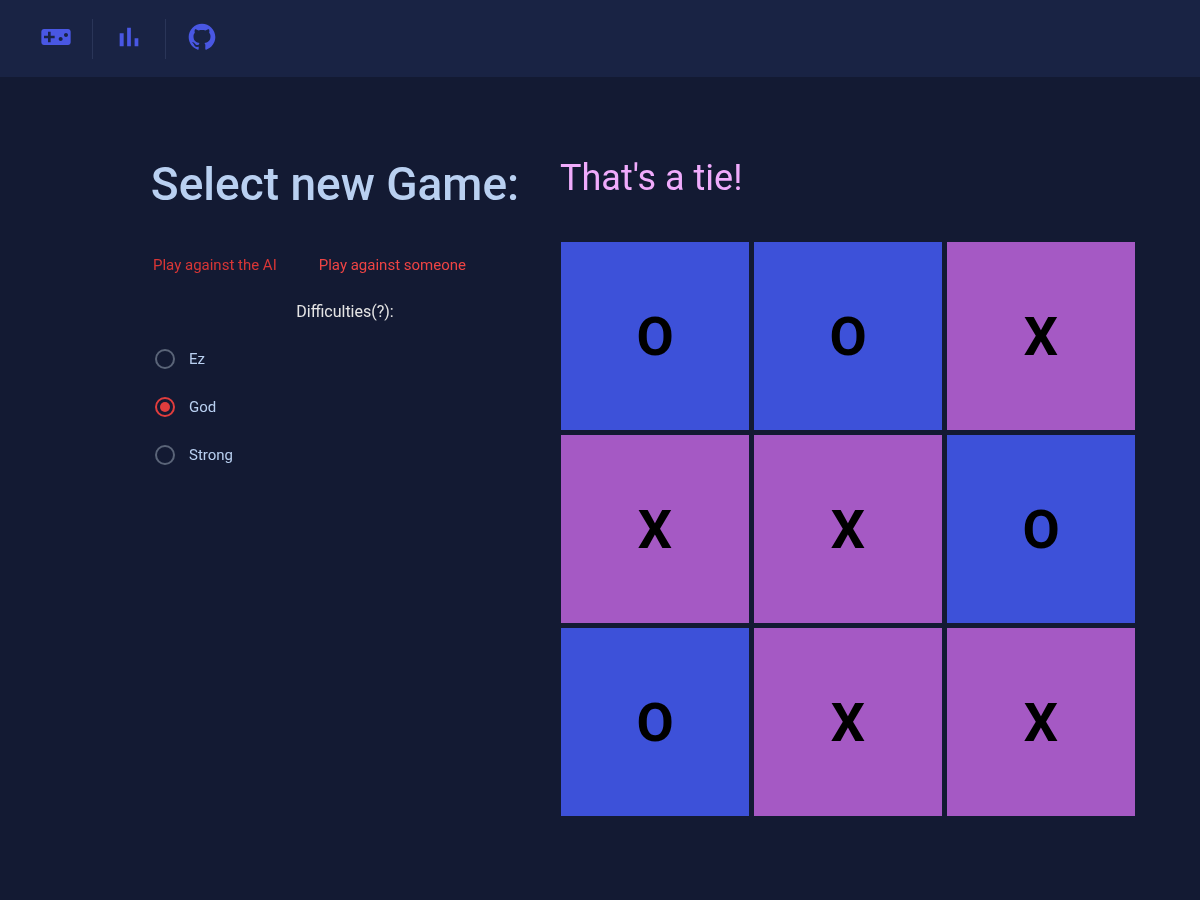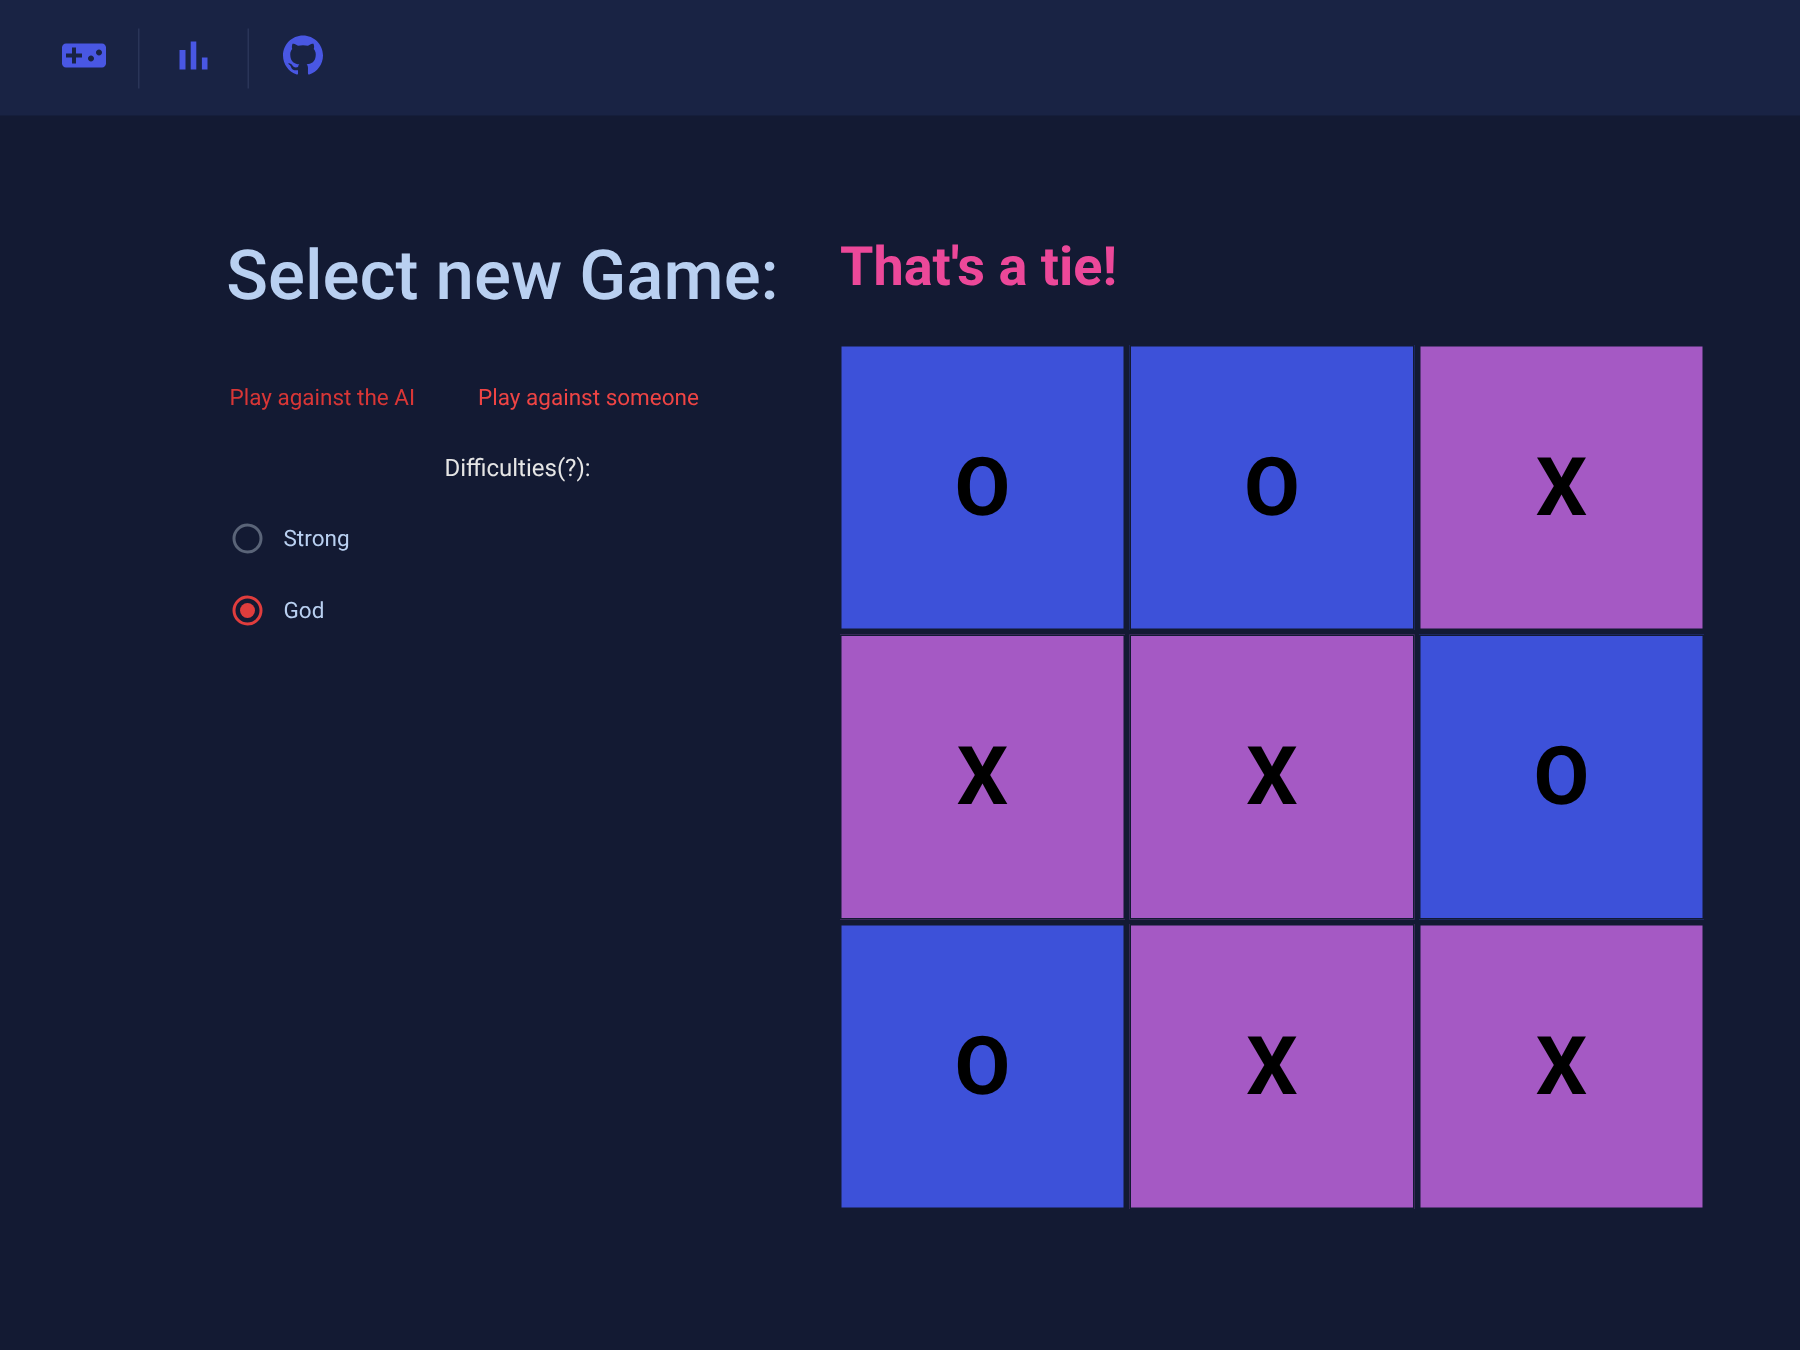--- a/index.html
+++ b/index.html
@@ -128,24 +128,24 @@
     .radio-label {
       color: #b9d0f1;
       font-size: 15px;
     }
     
     .right-panel {
       flex: 1;
     }
     
     .game-status {
-      color: #ec4899;
+      color: #f0abfc;
       font-size: 36px;
-      font-weight: 700;
-      margin-bottom: 31px;
+      font-weight: 400;
+      margin-bottom: 42px;
     }
     
     .game-board {
       display: grid;
       grid-template-columns: repeat(3, 190px);
       grid-template-rows: repeat(3, 190px);
       gap: 3px;
     }
     
     .cell {
@@ -201,26 +201,30 @@
     <div class="mode-links">
       <span class="mode-link-ai">Play against the AI</span>
       <span class="mode-link-someone">Play against someone</span>
     </div>
 
     <div class="difficulties-label">Difficulties(?):</div>
 
     <div class="radio-group">
       <div class="radio-item">
         <div class="radio-circle"></div>
-        <span class="radio-label">Strong</span>
+        <span class="radio-label">Ez</span>
       </div>
       <div class="radio-item">
         <div class="radio-circle selected"></div>
         <span class="radio-label">God</span>
       </div>
+      <div class="radio-item">
+        <div class="radio-circle"></div>
+        <span class="radio-label">Strong</span>
+      </div>
     </div>
   </div>
 
   <div class="right-panel">
     <h2 class="game-status">That's a tie!</h2>
 
     <div class="game-board">
       <div class="cell o-cell">O</div>
       <div class="cell o-cell">O</div>
       <div class="cell x-cell">X</div>

